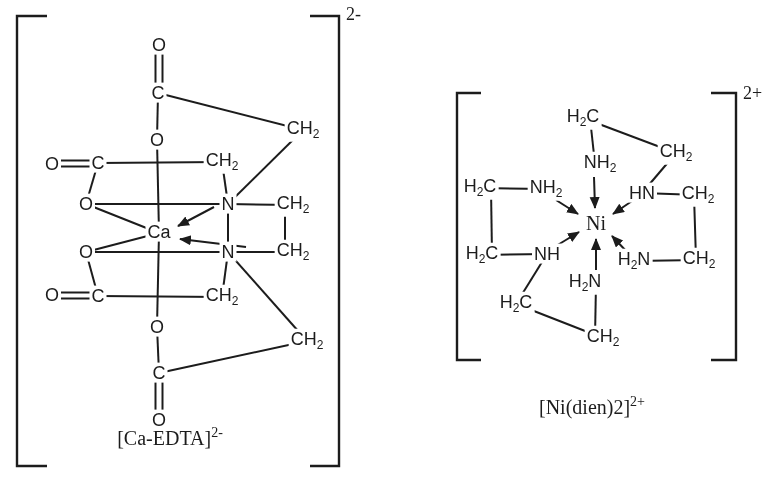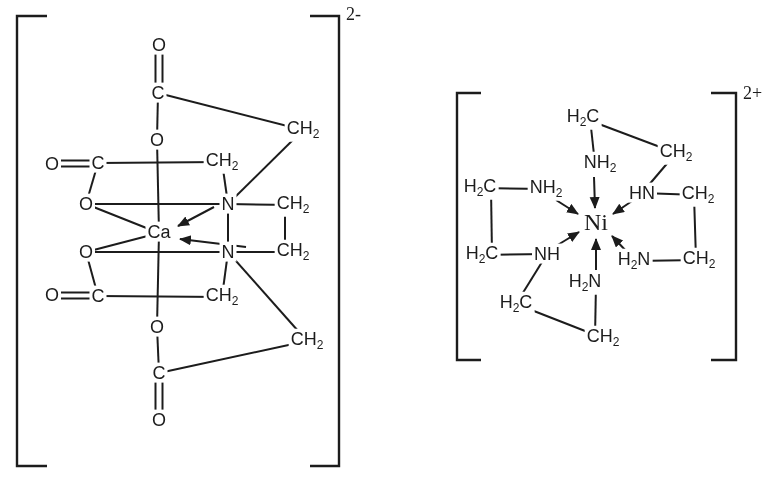--- a/index.html
+++ b/index.html
@@ -7,21 +7,21 @@
     position:relative;width:768px;height:485px;background:#ffffff;
     font-family:"Liberation Sans",sans-serif;overflow:hidden;color:#1c1c1c;
   }
   .canvas svg{position:absolute;left:0;top:0;}
   .atom{
     position:absolute;transform:translate(-50%,-52%);
     background:#ffffff;font-size:18px;line-height:1;
     padding:1px 2px;white-space:nowrap;color:#1c1c1c;
   }
   .atom sub{font-size:12px;line-height:1;}
-  .atom.serif{font-family:"Liberation Serif",serif;font-size:24px;}
+  .atom.serif{font-family:"Liberation Serif",serif;font-size:20px;}
   .caption{
     position:absolute;transform:translate(-50%,-50%);
     font-family:"Liberation Serif",serif;font-size:20px;line-height:1;
     white-space:nowrap;color:#1c1c1c;
   }
   .caption sup{font-size:14px;line-height:0;}
   .charge{
     position:absolute;font-family:"Liberation Serif",serif;
     font-size:18px;line-height:1;color:#1c1c1c;white-space:nowrap;
   }
@@ -144,14 +144,20 @@
   <div class="atom" style="left:547px;top:254px"><span>NH</span></div>
   <div class="atom" style="left:634px;top:261px"><span>H</span><sub>2</sub><span>N</span></div>
   <div class="atom" style="left:699px;top:260px"><span>CH</span><sub>2</sub></div>
   <div class="atom" style="left:585px;top:283px"><span>H</span><sub>2</sub><span>N</span></div>
   <div class="atom" style="left:516px;top:304px"><span>H</span><sub>2</sub><span>C</span></div>
   <div class="atom" style="left:603px;top:338px"><span>CH</span><sub>2</sub></div>
 
   <div class="charge" style="left:346px;top:5px">2-</div>
   <div class="charge" style="left:743px;top:84px">2+</div>
 
+  <div class="caption" style="left:170px;top:438px">
+    <span>[Ca-EDTA]</span><sup>2-</sup>
+  </div>
+  <div class="caption" style="left:592px;top:407px">
+    <span>[Ni(dien)2]</span><sup>2+</sup>
+  </div>
 
 </div>
 
 </body></html>

